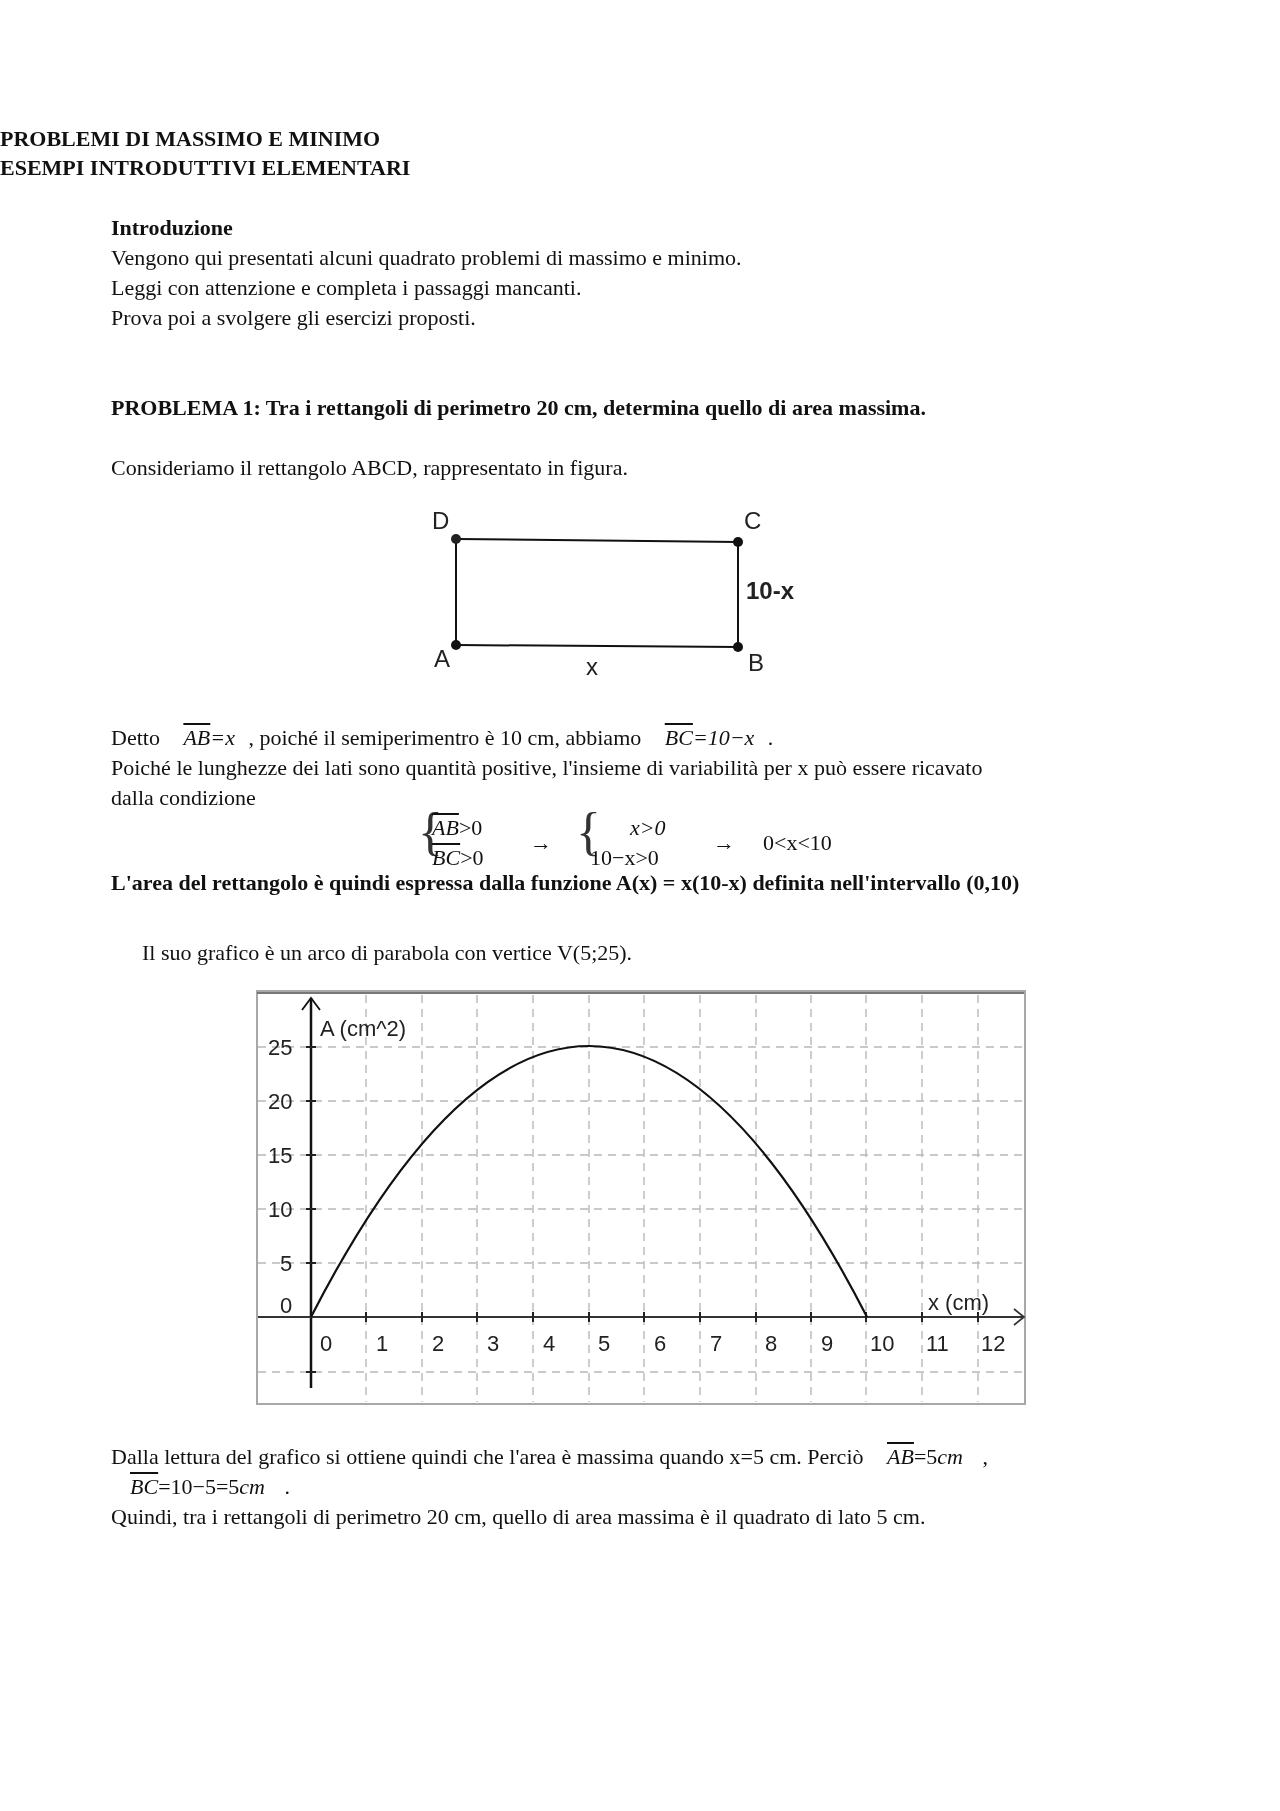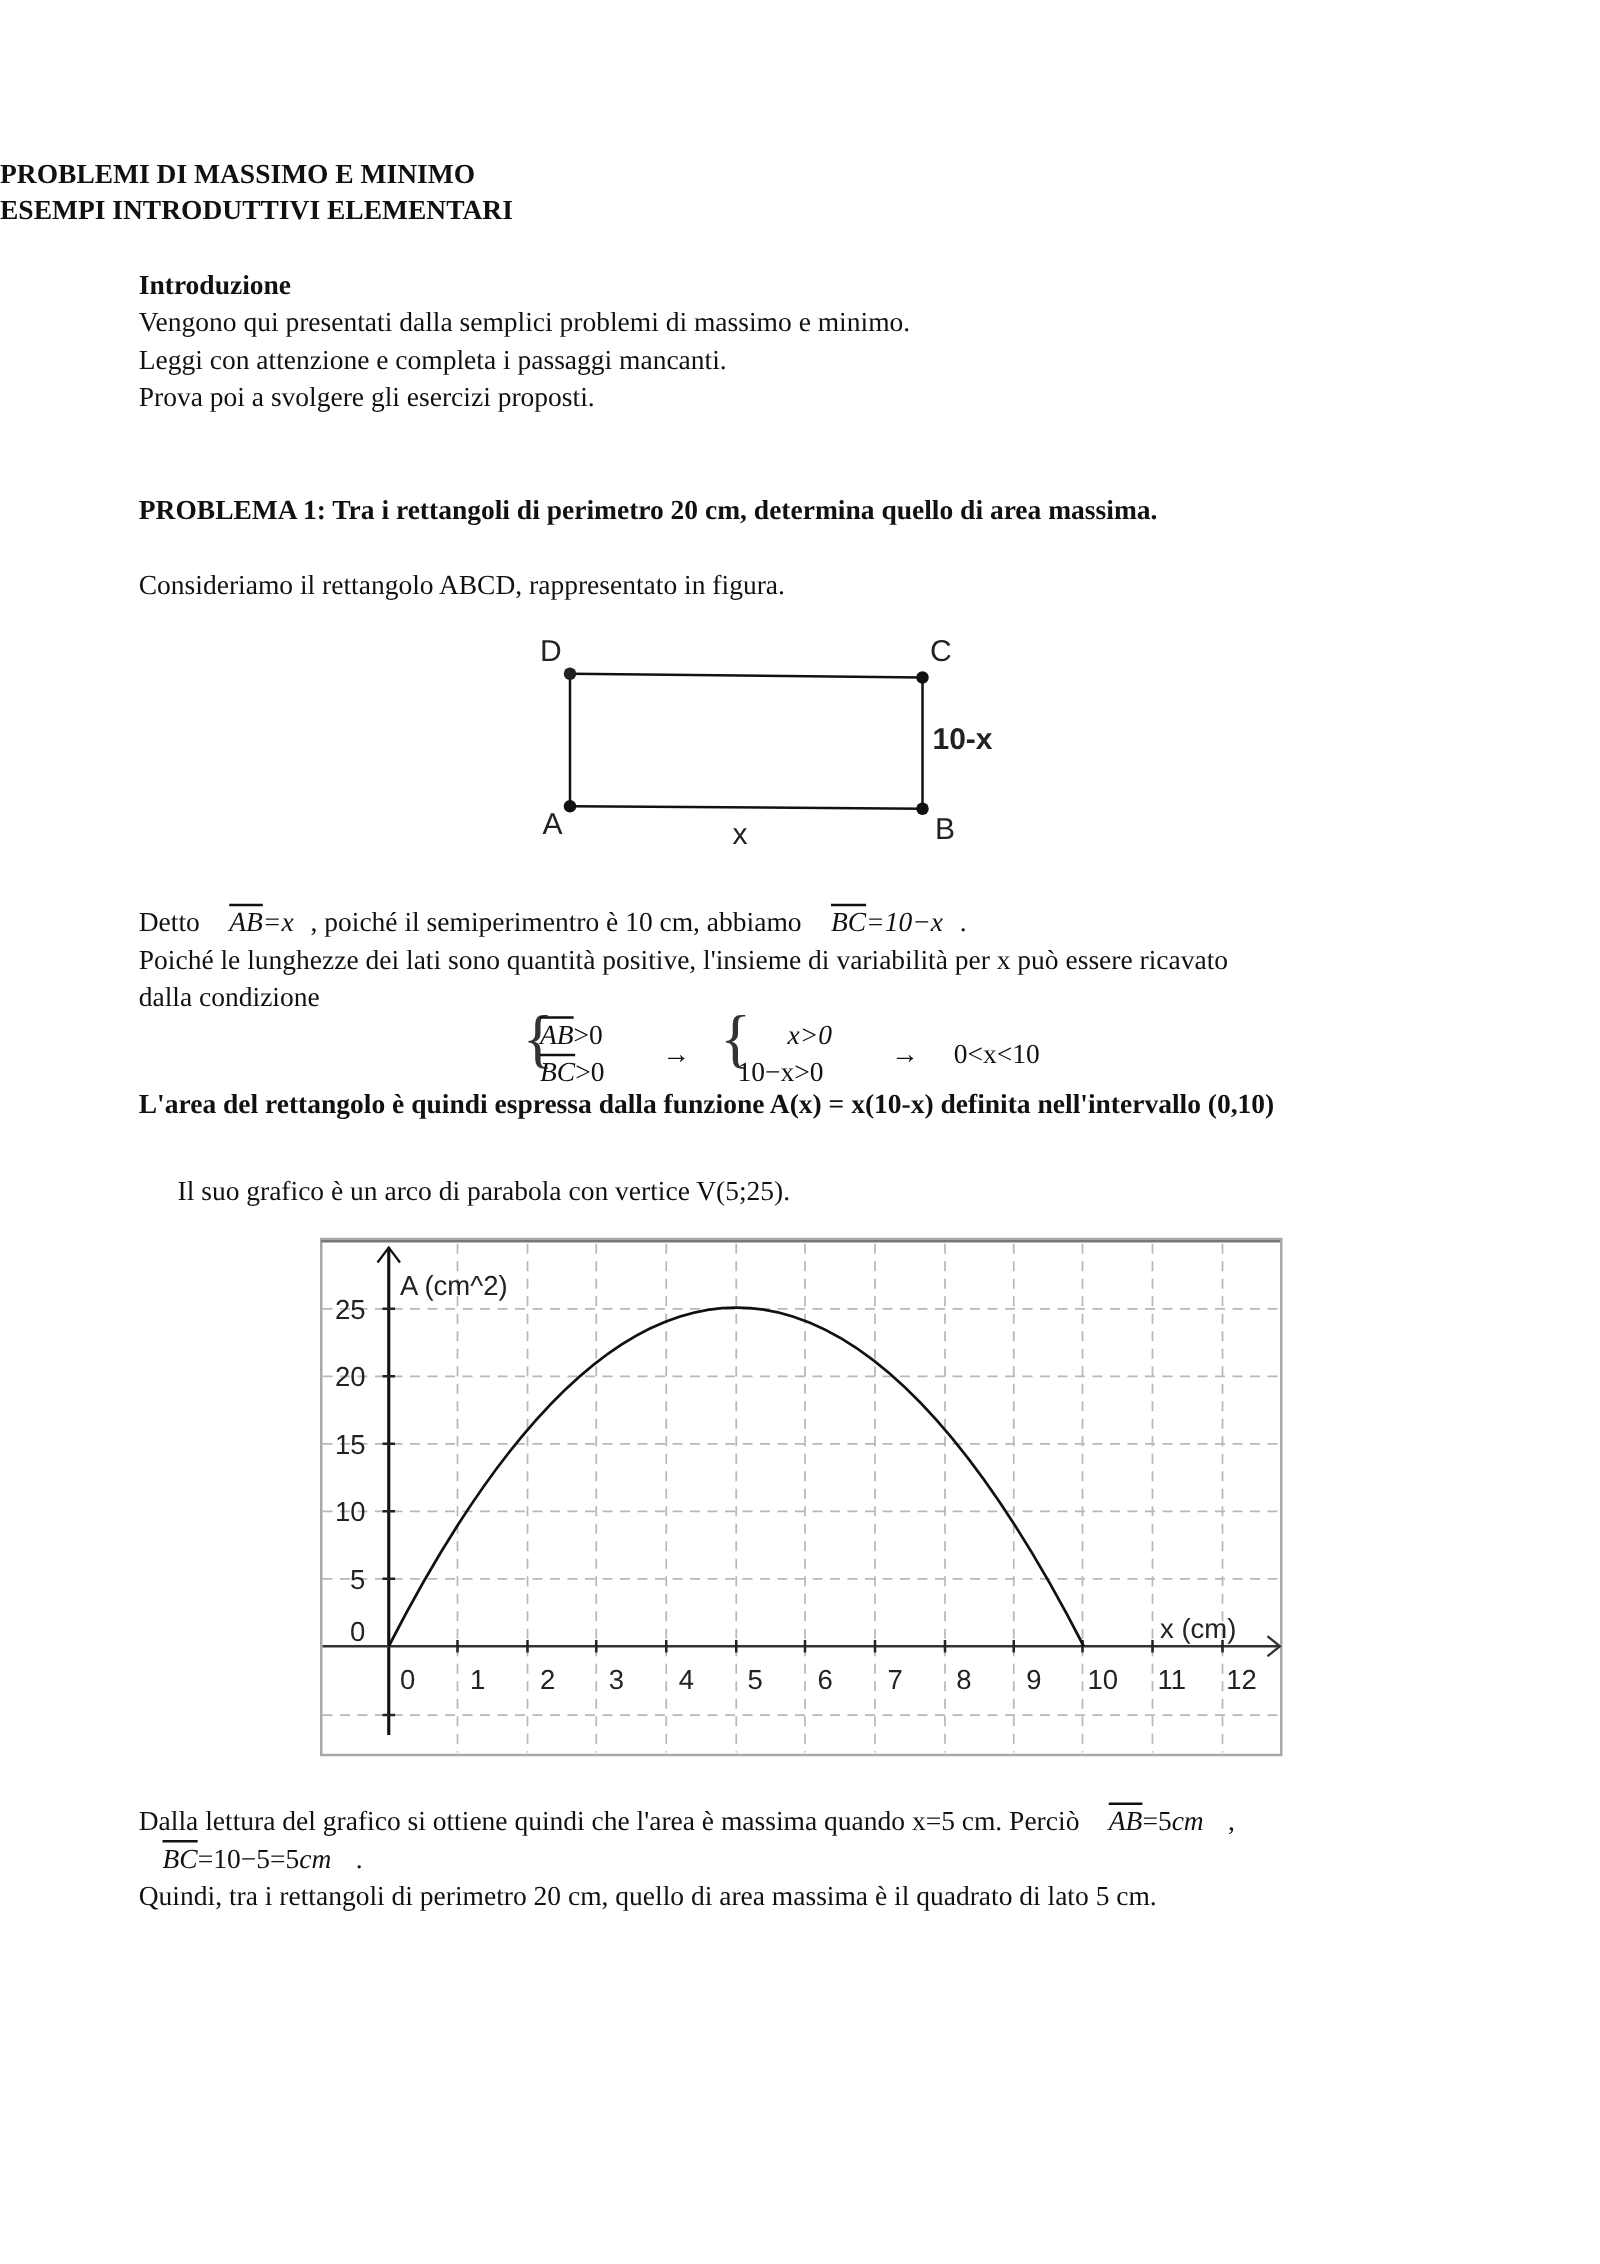--- a/index.html
+++ b/index.html
@@ -17,21 +17,21 @@
   .brace { font-size: 52px; line-height: 52px; font-weight: lighter; color: #333; }
   svg text { font-family: "Liberation Sans", "DejaVu Sans", sans-serif; }
 </style>
 </head>
 <body>
 
 <div class="abs title" style="top:124px;">PROBLEMI DI MASSIMO E MINIMO</div>
 <div class="abs title" style="top:153px;">ESEMPI INTRODUTTIVI ELEMENTARI</div>
 
 <div class="abs p bold" style="top:213px;">Introduzione</div>
-<div class="abs p" style="top:243px;">Vengono qui presentati dalla semplici problemi di massimo e minimo.</div>
+<div class="abs p" style="top:243px;">Vengono qui presentati alcuni quadrato problemi di massimo e minimo.</div>
 <div class="abs p" style="top:273px;">Leggi con attenzione e completa i passaggi mancanti.</div>
 <div class="abs p" style="top:303px;">Prova poi a svolgere gli esercizi proposti.</div>
 
 <div class="abs p bold" style="top:393px;">PROBLEMA 1: Tra i rettangoli di perimetro 20 cm, determina quello di area massima.</div>
 <div class="abs p" style="top:453px;">Consideriamo il rettangolo ABCD, rappresentato in figura.</div>
 
 <svg class="abs" style="left:420px; top:495px;" width="400" height="190">
   <line x1="37" y1="44" x2="318" y2="47" stroke="#111" stroke-width="2"></line>
   <line x1="37" y1="150" x2="318" y2="152" stroke="#111" stroke-width="2"></line>
   <line x1="36" y1="44" x2="36" y2="150" stroke="#111" stroke-width="2"></line>

